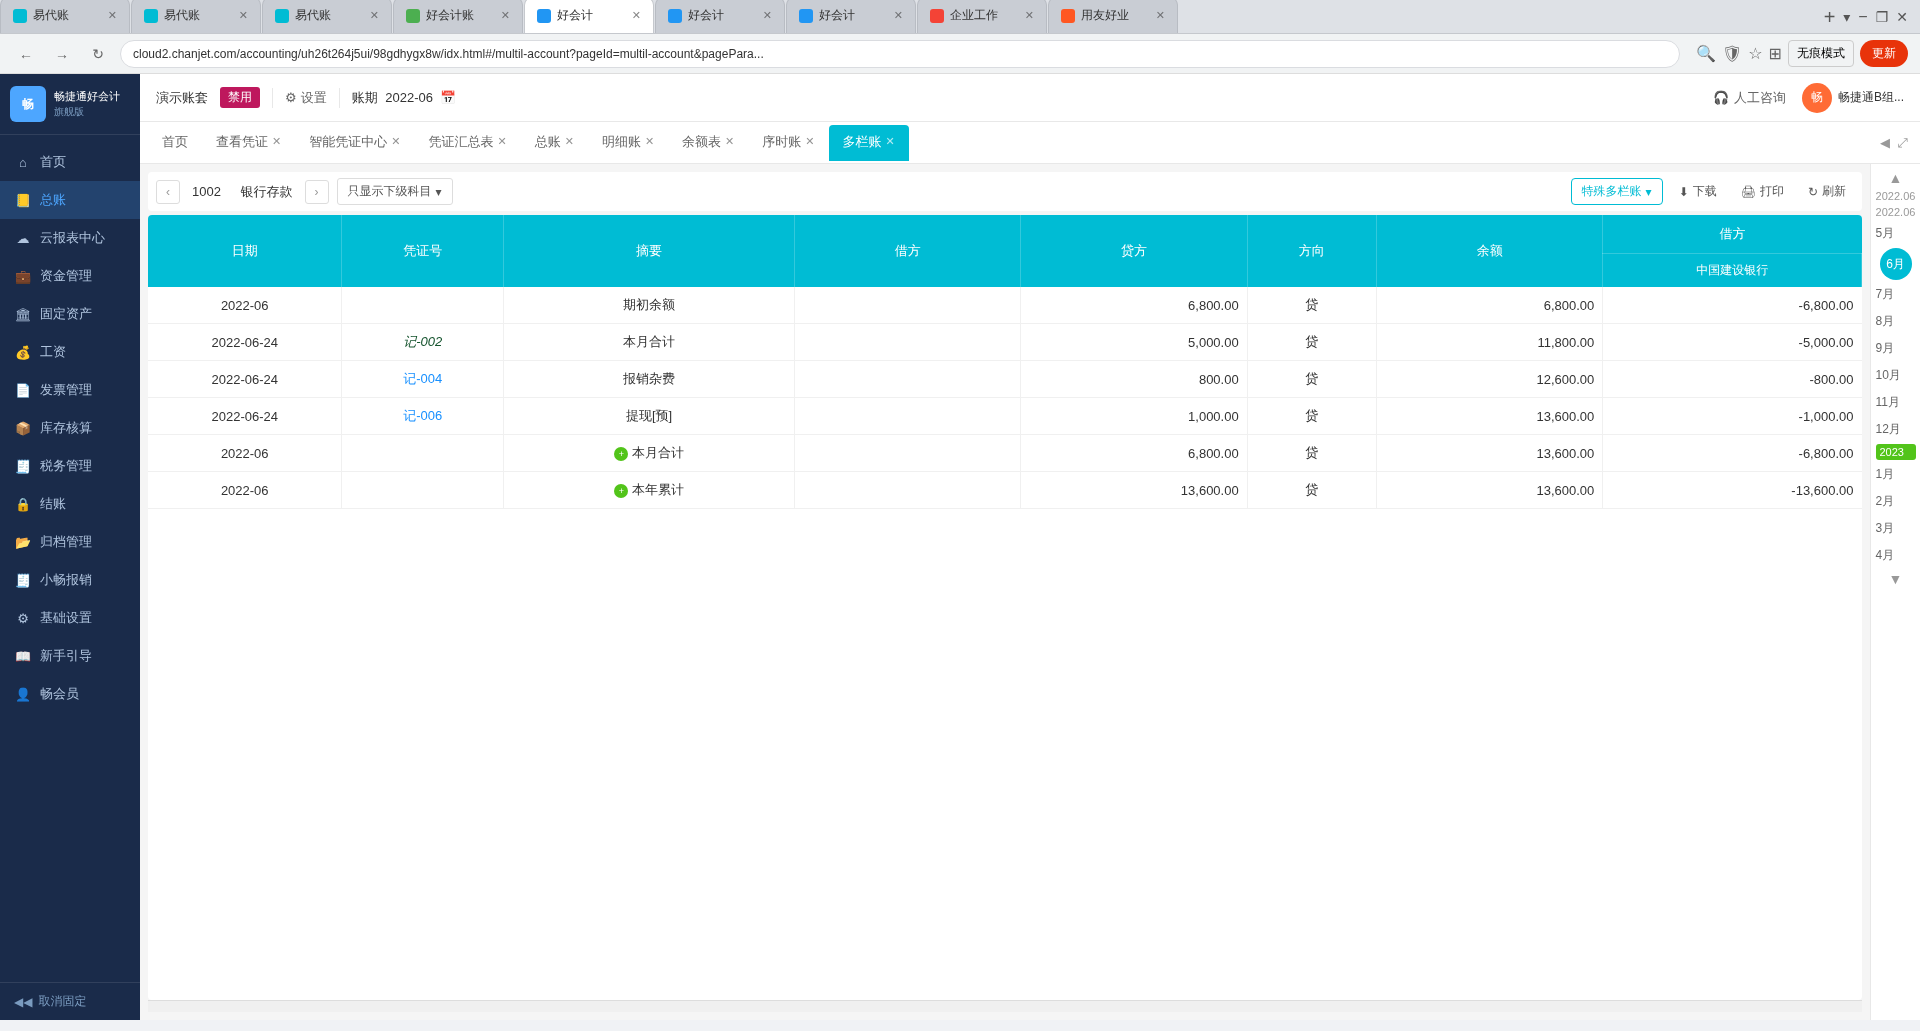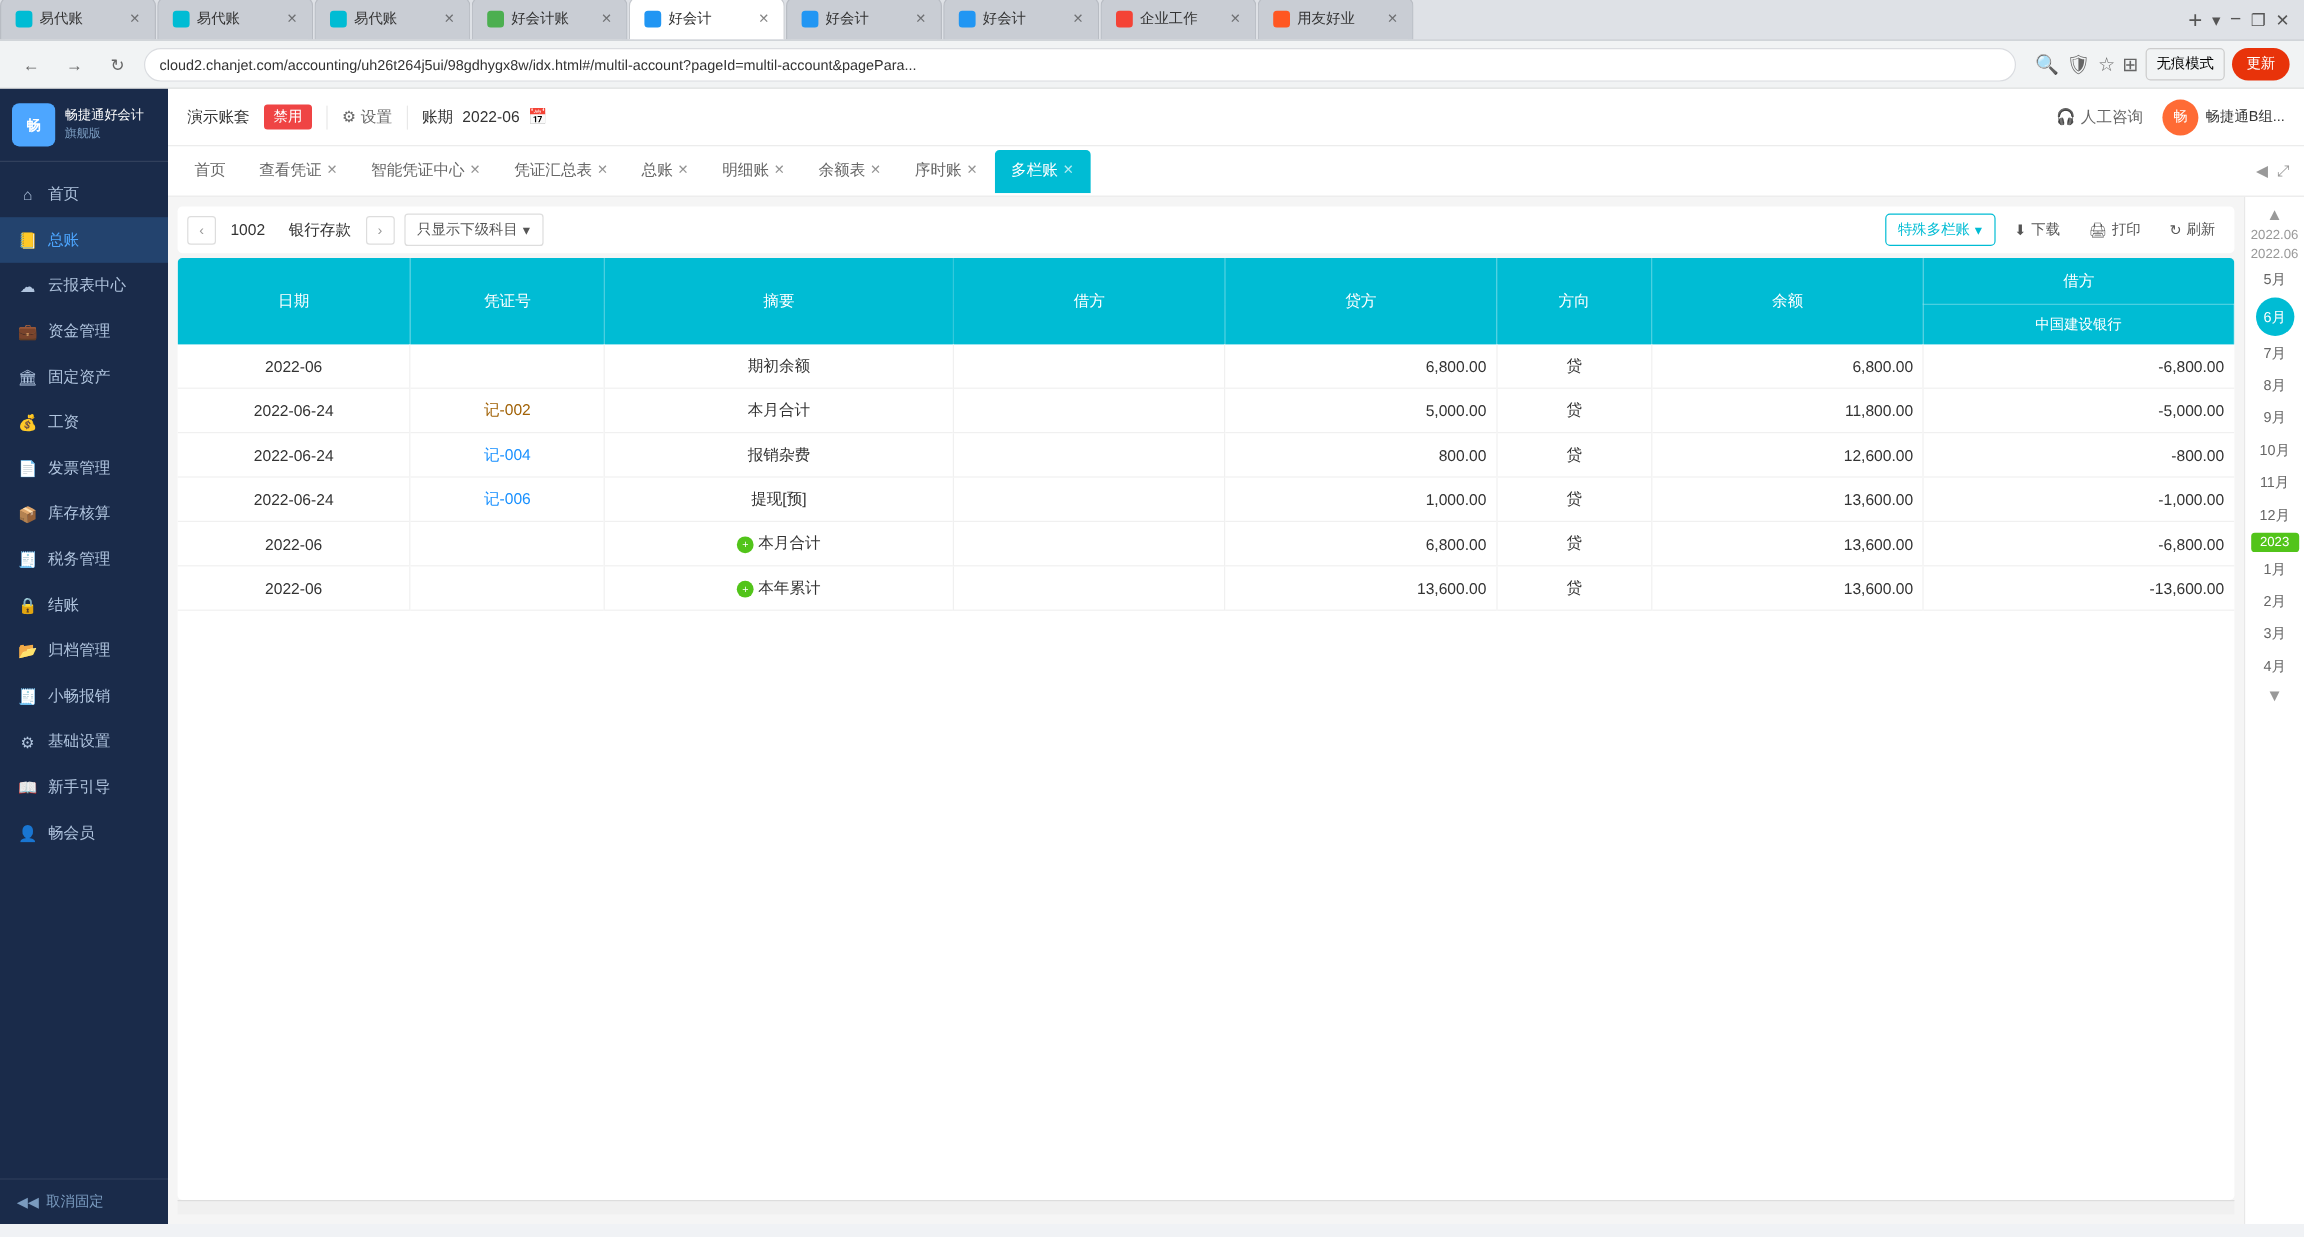--- a/index.html
+++ b/index.html
@@ -32,21 +32,21 @@
     .nav-item { display: flex; align-items: center; gap: 8px; padding: 10px 14px; cursor: pointer; color: #b0c4de; font-size: 13px; }
     .nav-item.active { background: rgba(77,166,255,0.2); color: #4da6ff; }
     .nav-item-icon { width: 18px; height: 18px; flex-shrink: 0; display: flex; align-items: center; justify-content: center; }
     .sidebar-footer { padding: 10px 14px; border-top: 1px solid rgba(255,255,255,0.1); color: #7a9bbf; font-size: 12px; cursor: pointer; display: flex; align-items: center; gap: 6px; }
 
     
     .main-content { flex: 1; display: flex; flex-direction: column; background: #f0f2f5; overflow: hidden; }
 
     
     .top-bar { background: #fff; height: 48px; display: flex; align-items: center; padding: 0 16px; border-bottom: 1px solid #e8e8e8; gap: 12px; }
-    .demo-badge { background: #ef4444; color: white; border: none; border-radius: 3px; padding: 2px 8px; font-size: 12px; cursor: pointer; }
+    .demo-badge { background: #be185d; color: white; border: none; border-radius: 3px; padding: 2px 8px; font-size: 12px; cursor: pointer; }
     .top-bar-sep { width: 1px; height: 20px; background: #e8e8e8; }
     .top-bar-btn { display: flex; align-items: center; gap: 4px; color: #666; font-size: 13px; cursor: pointer; }
     .period-label { font-size: 13px; color: #333; }
     .top-bar-right { margin-left: auto; display: flex; align-items: center; gap: 16px; }
     .avatar-area { display: flex; align-items: center; gap: 6px; }
     .avatar { width: 30px; height: 30px; border-radius: 50%; background: #ff6b35; display: flex; align-items: center; justify-content: center; color: white; font-size: 12px; }
 
     
     .content-tabs { background: #fff; border-bottom: 1px solid #e8e8e8; display: flex; align-items: center; padding: 0 8px; height: 42px; }
     .content-tab { padding: 8px 14px; font-size: 13px; color: #666; cursor: pointer; display: flex; align-items: center; gap: 4px; border-bottom: 2px solid transparent; white-space: nowrap; }
@@ -77,21 +77,21 @@
     .sub-header { background: #00bcd4; color: white; }
     .sub-header th { padding: 8px; font-size: 12px; font-weight: normal; text-align: center; border-right: 1px solid rgba(255,255,255,0.2); border-top: 1px solid rgba(255,255,255,0.2); }
     tbody tr { border-bottom: 1px solid #f0f0f0; }
     tbody td { padding: 9px 8px; font-size: 13px; color: #333; text-align: center; border-right: 1px solid #f0f0f0; }
     tbody td:last-child { border-right: none; }
     .td-right { text-align: right; }
     .badge-green { width: 14px; height: 14px; background: #52c41a; border-radius: 50%; display: inline-flex; align-items: center; justify-content: center; color: white; font-size: 9px; }
 
     
     .month-panel { width: 50px; background: #fff; border-left: 1px solid #e8e8e8; display: flex; flex-direction: column; align-items: center; padding: 4px 0; overflow-y: auto; }
-    .month-item { width: 40px; padding: 4px 0; text-align: center; font-size: 12px; color: #666; cursor: pointer; border-radius: 4px; margin: 1px 0; }
+    .month-item { width: 40px; padding: 4px 0; font-size: 12px; color: #666; cursor: pointer; border-radius: 4px; margin: 1px 0; }
     .month-item.active { background: #00bcd4; color: white; border-radius: 50%; width: 32px; height: 32px; display: flex; align-items: center; justify-content: center; }
     .month-item.year-badge { background: #52c41a; color: white; border-radius: 3px; font-size: 11px; padding: 2px 4px; }
     .month-scroll-btn { width: 32px; height: 20px; display: flex; align-items: center; justify-content: center; color: #999; cursor: pointer; font-size: 14px; }
     .month-date-label { font-size: 11px; color: #999; margin: 2px 0; text-align: center; width: 100%; }
 
     
     .bottom-scroll { height: 12px; background: #f0f0f0; border-top: 1px solid #ddd; }
 
     .col-date { width: 120px; }
     .col-voucher { width: 100px; }
@@ -390,21 +390,21 @@
       期初余额
     </td>
     <td class="col-debit td-right"></td>
     <td class="col-credit td-right">6,800.00</td>
     <td class="col-direction">贷</td>
     <td class="col-balance td-right">6,800.00</td>
     <td class="col-extra td-right">-6,800.00</td>
   </tr>
                 <tr>
     <td class="col-date">2022-06-24</td>
-    <td class="col-voucher" style="color:#a16207;cursor:pointer;">记-002</td>
+    <td class="col-voucher" style="color:#14532d;cursor:pointer;font-style:italic;">记-002</td>
     <td class="col-summary">
       
       本月合计
     </td>
     <td class="col-debit td-right"></td>
     <td class="col-credit td-right">5,000.00</td>
     <td class="col-direction">贷</td>
     <td class="col-balance td-right">11,800.00</td>
     <td class="col-extra td-right">-5,000.00</td>
   </tr>

